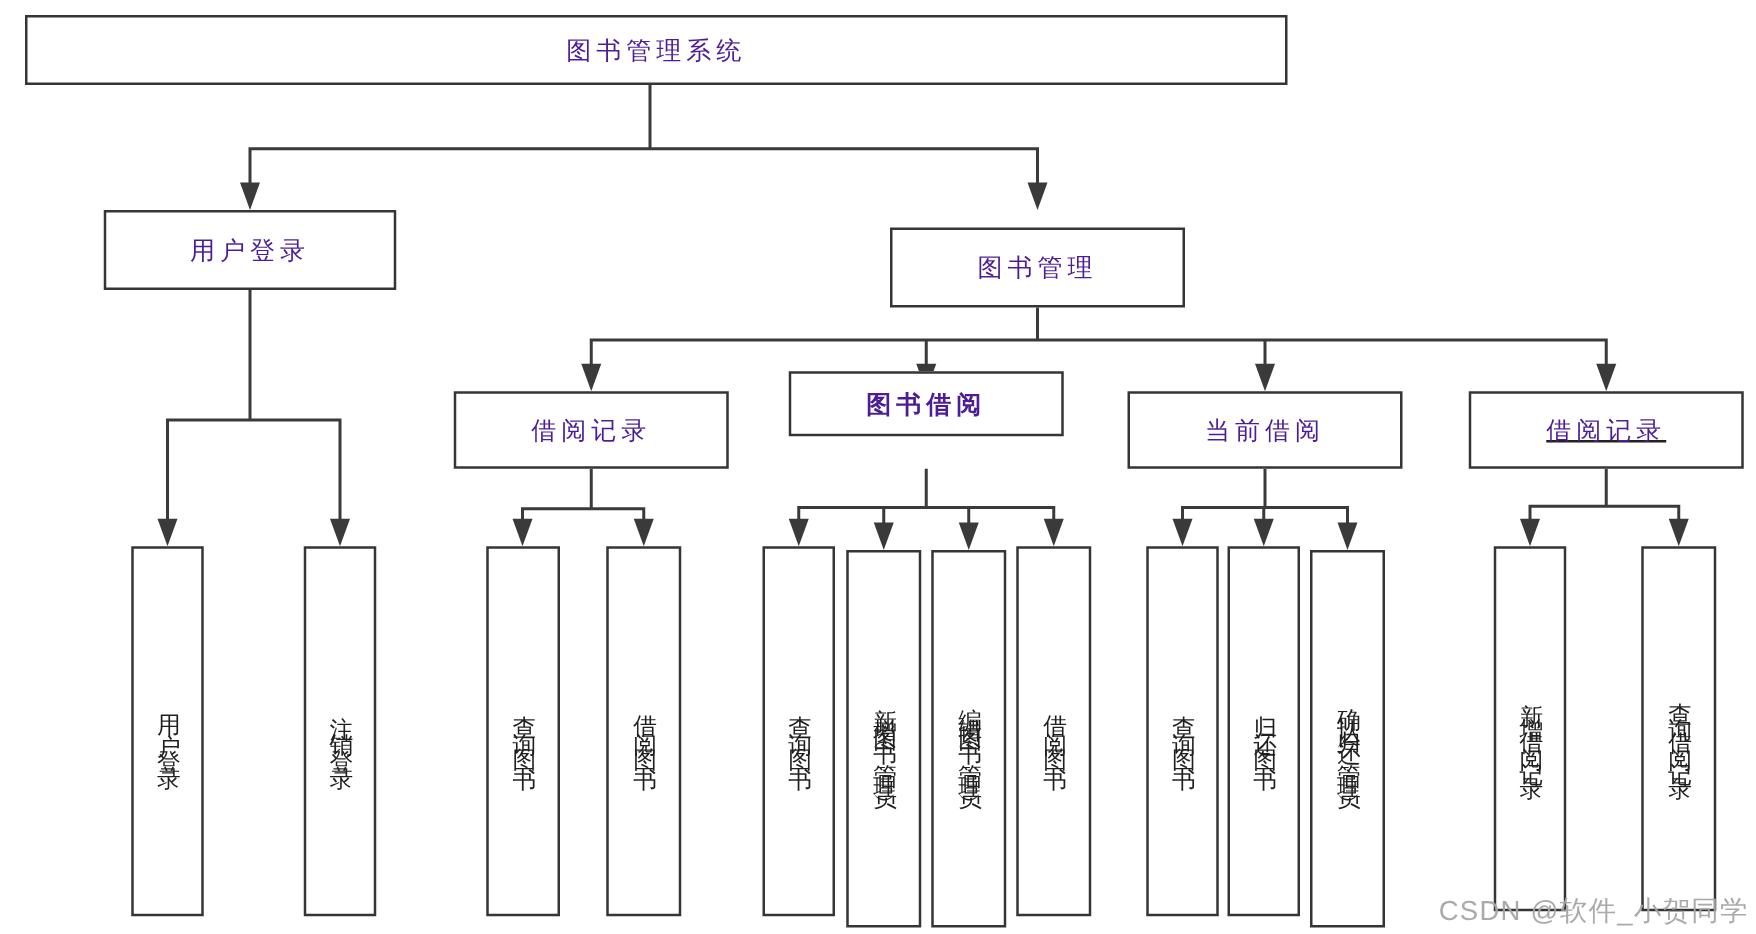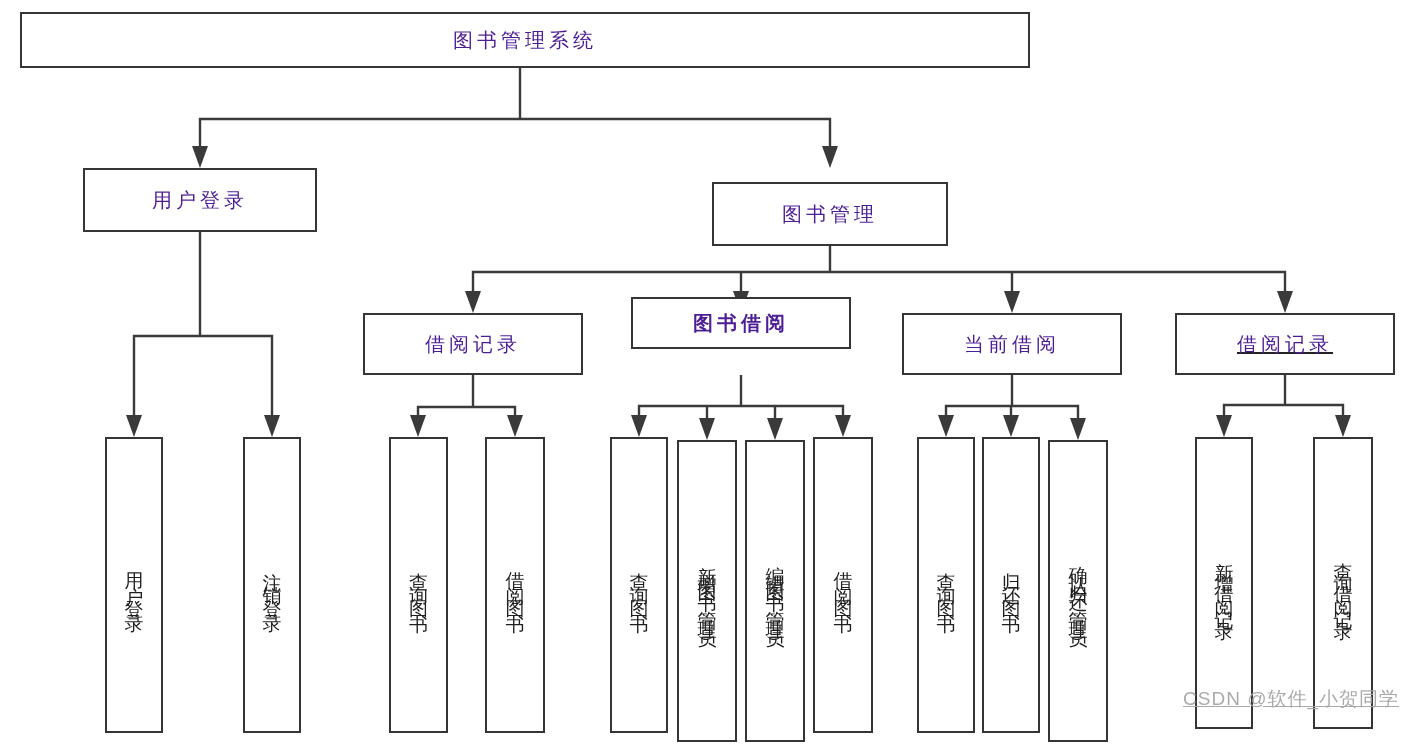--- a/index.html
+++ b/index.html
@@ -67,27 +67,26 @@
   .n-c4 { left: 813px;  width: 60px; }
   .n-d1 { left: 917px;  width: 58px; }
   .n-d2 { left: 982px;  width: 58px; }
   .n-d3 { left: 1048px; width: 60px; }
   .n-e1 { left: 1195px; width: 58px; height: 292px; }
   .n-e2 { left: 1313px; width: 60px; height: 292px; }
 
   .watermark {
     position: absolute;
     right: 6px;
-    top: 686px;
-    font-size: 19px;
+    top: 714px;
+    font-size: 22px;
     color: rgba(165,165,165,0.95);
     letter-spacing: 1px;
     z-index: 5;
     white-space: nowrap;
-    text-decoration: underline;
   }
 </style>
 </head>
 <body>
 
 <div id="canvas">
 
   <svg id="wires" viewBox="0 0 1405 747" xmlns="http://www.w3.org/2000/svg" aria-hidden="true">
     <g fill="none" stroke="#3a3a3a" stroke-width="2.4">
 

